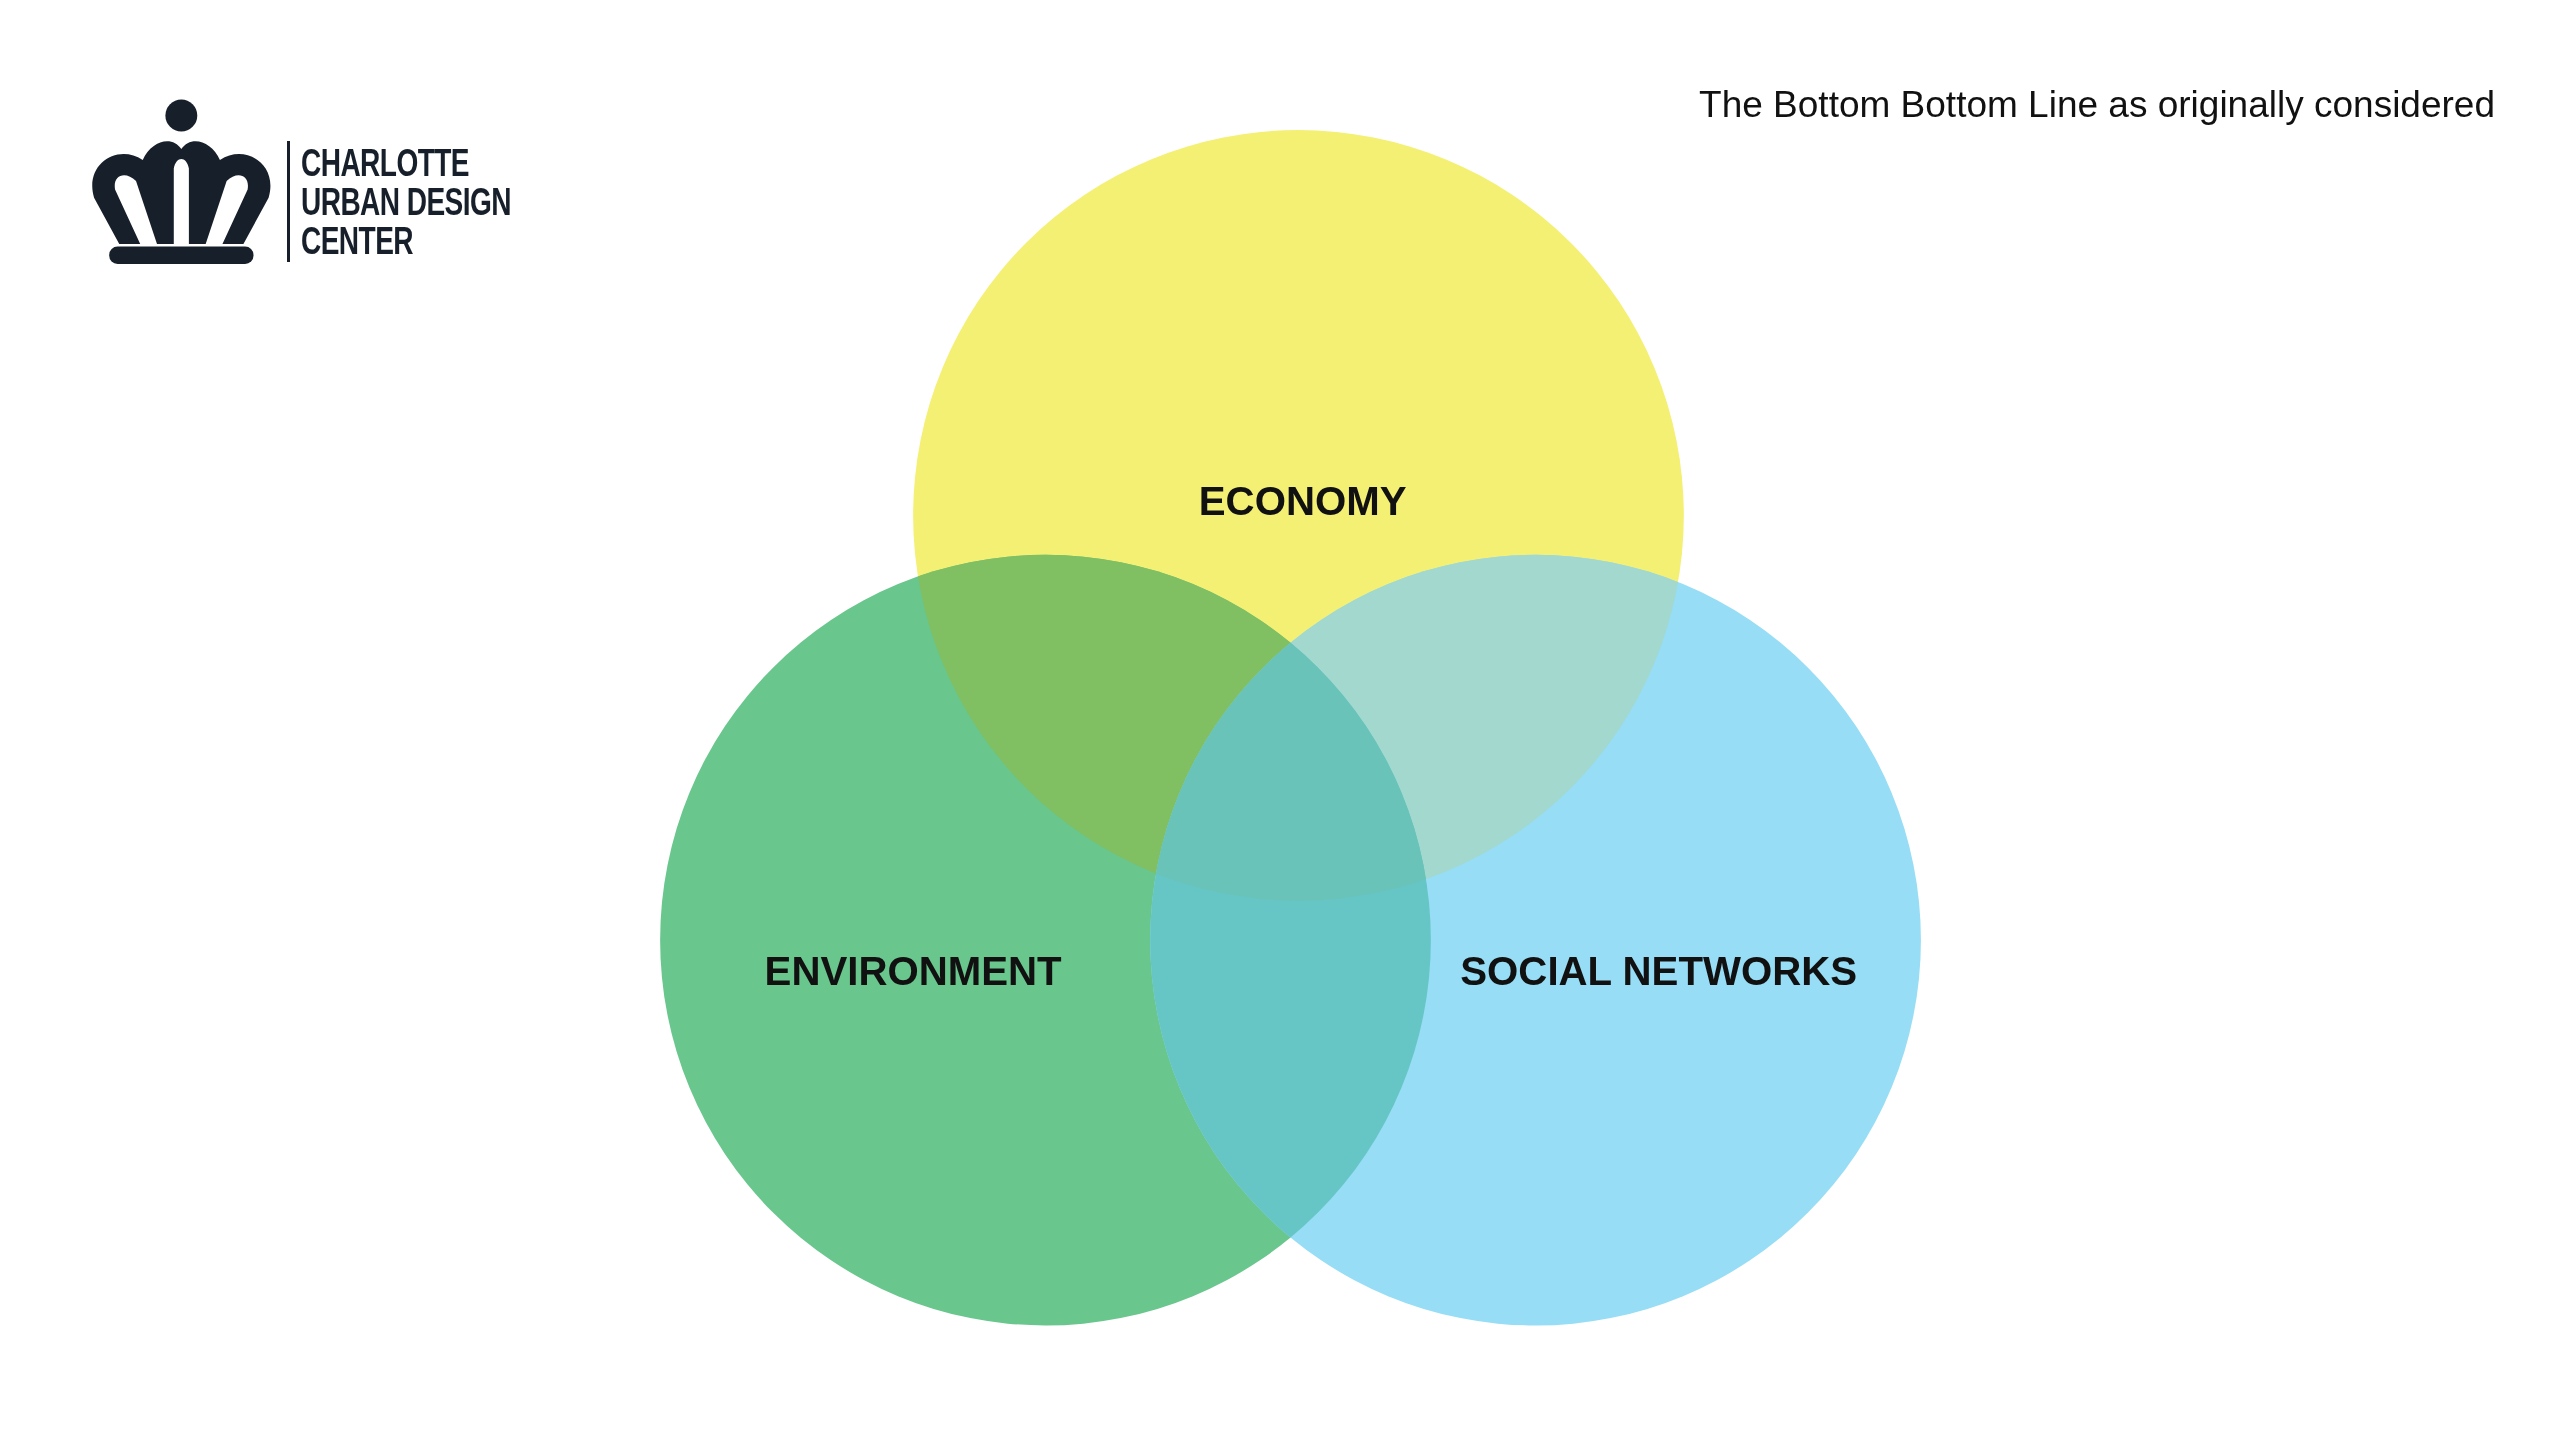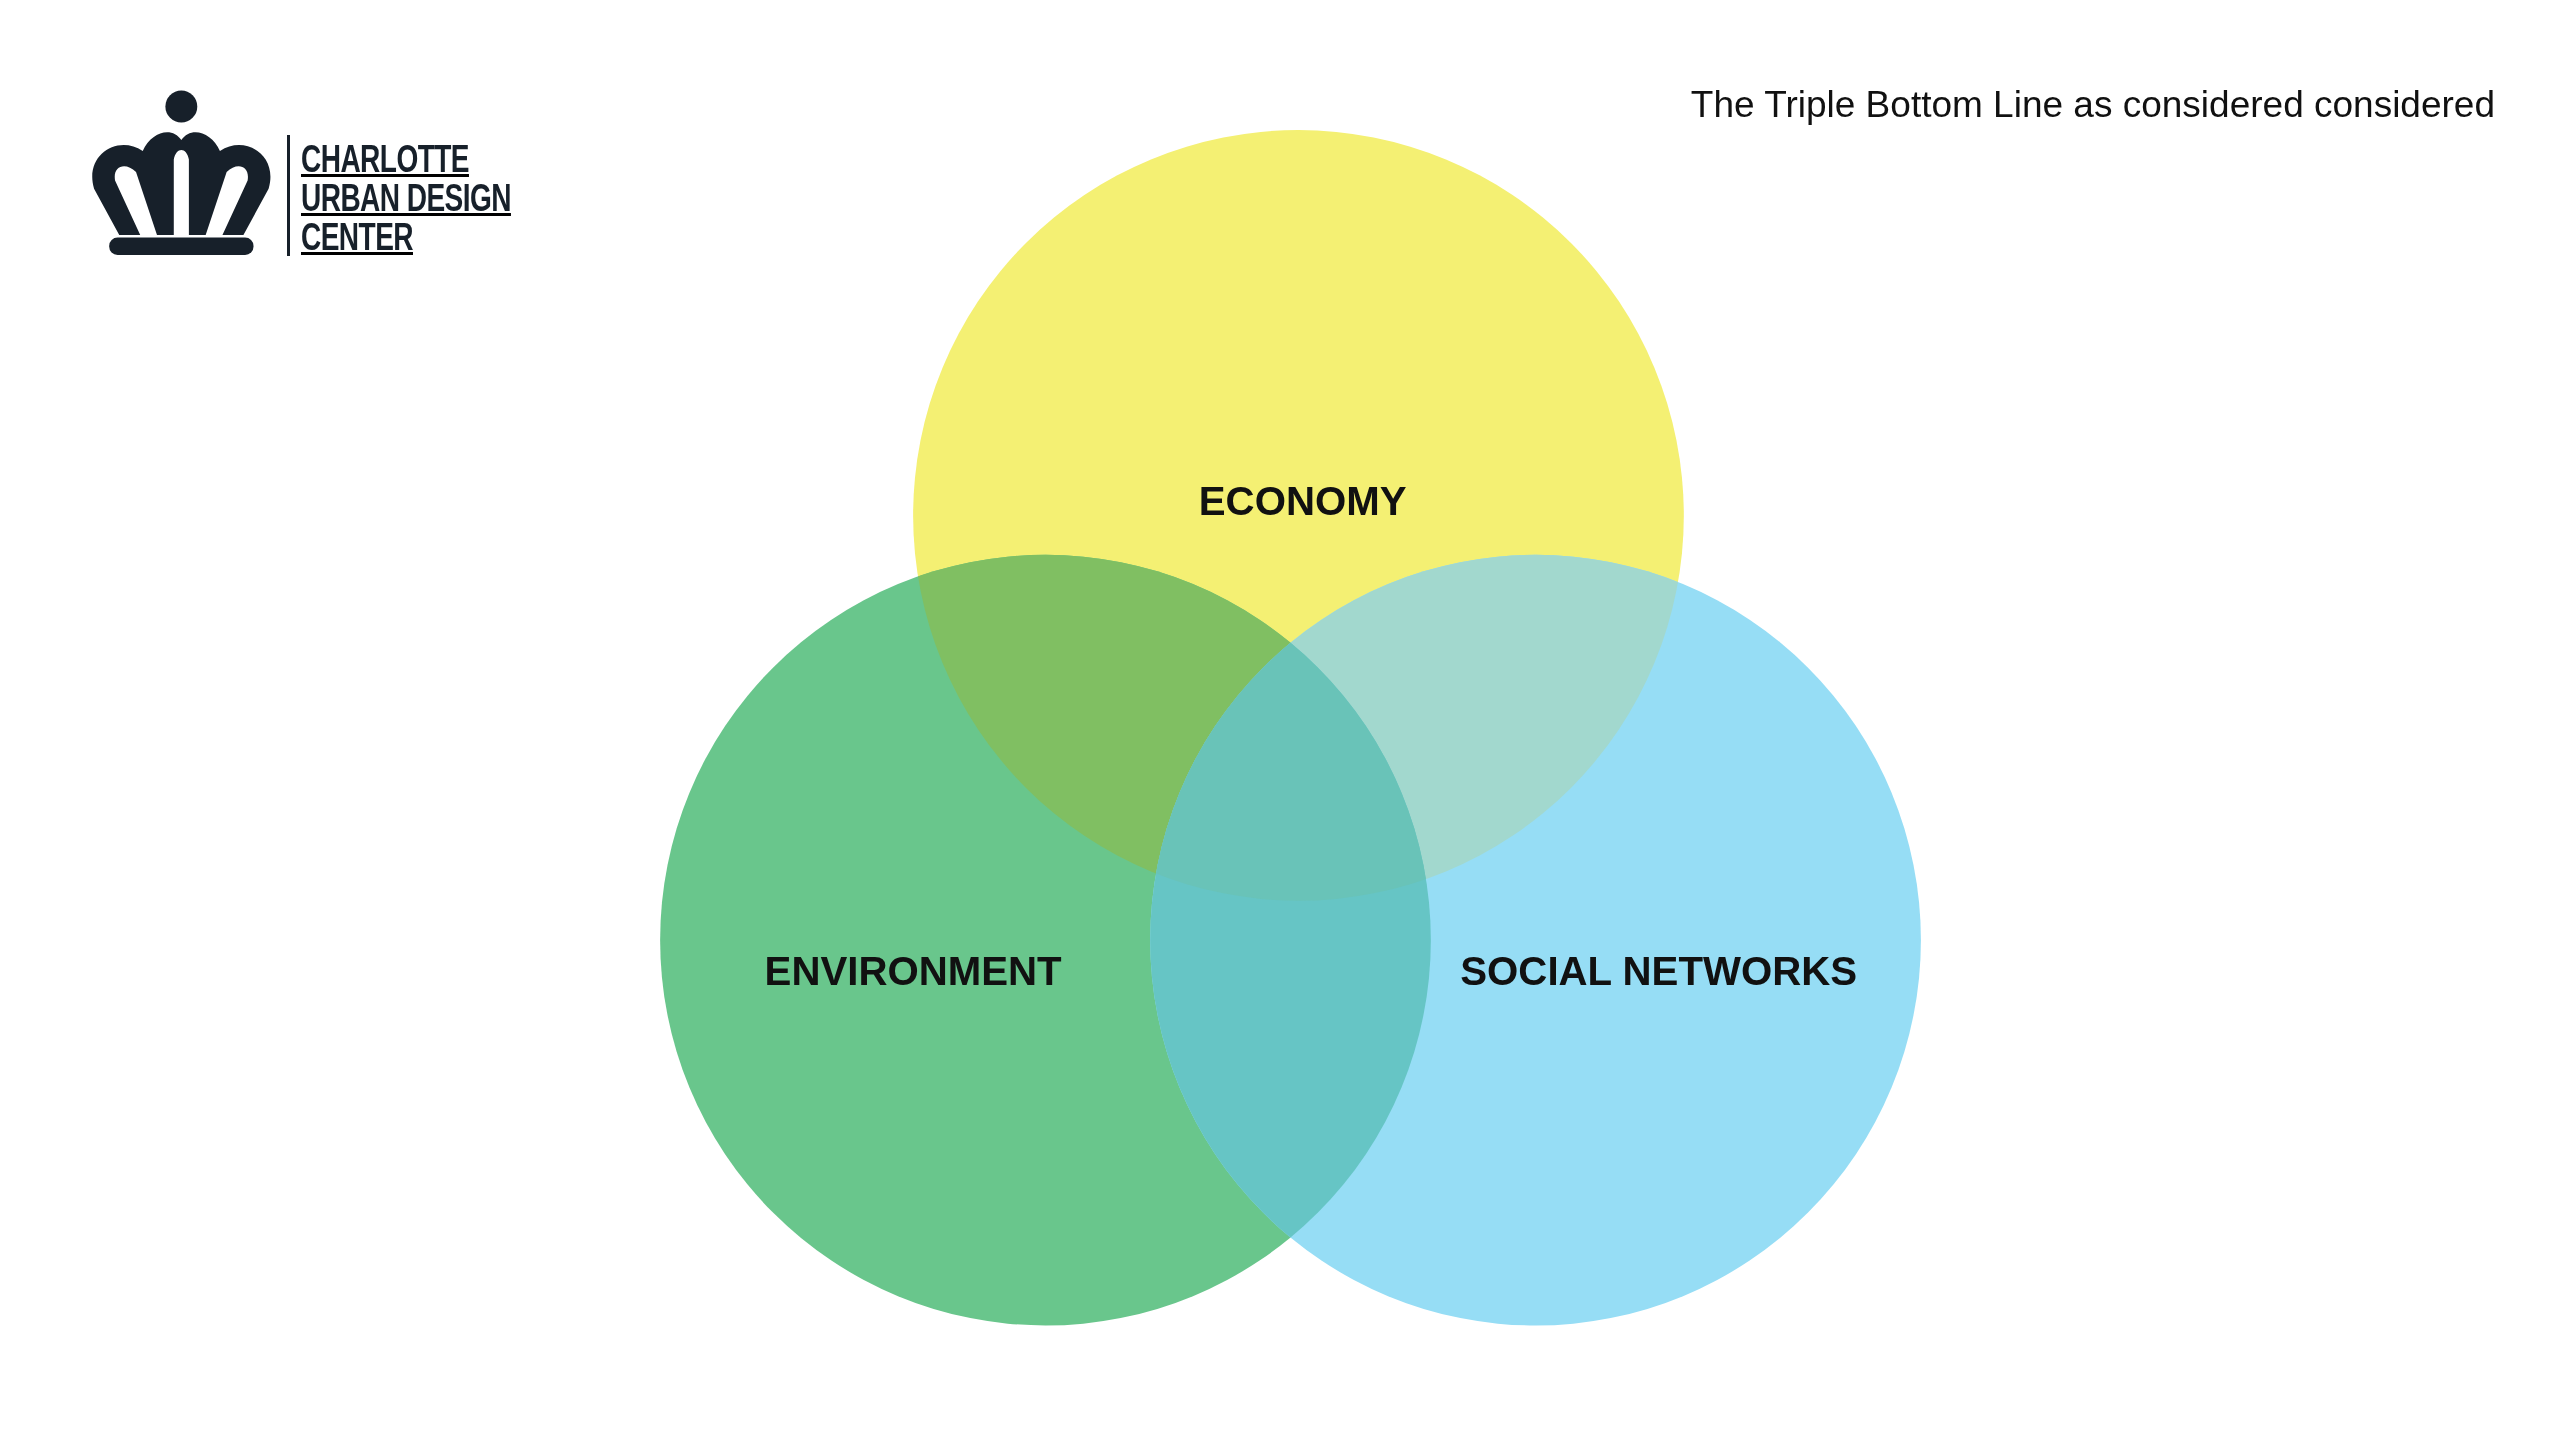--- a/index.html
+++ b/index.html
@@ -1,17 +1,17 @@
 <!DOCTYPE html>
 <html style="font-size:13.4px"><head>
   <meta charset="utf-8">
   <style>
     html, body { margin: 0; padding: 0; background: #ffffff; }
     body { width: 2576px; height: 1448px; position: relative; overflow: hidden; font-family: "Liberation Sans", sans-serif; }
-    .logo { position: absolute; left: 84px; top: 88px; display: flex; align-items: flex-end; text-decoration: underline; }
+    .logo { position: absolute; left: 84px; top: 97px; display: flex; align-items: center; }
     .crown { width: 193px; height: 168px; }
     .logo-divider { width: 2.5px; height: 121px; background: #17202a; margin: 40px 11.7px 0 10px; }
     .logo-text { margin-top: 40px; color: #17202a; font-family: "Liberation Sans", sans-serif; font-weight: bold; font-size: 39px; line-height: 39px; letter-spacing: -0.8px; transform: scaleX(0.72); transform-origin: left center; white-space: nowrap; }
     .title { position: absolute; right: 81px; top: 84px; font-size: 37px; color: #111; font-family: "Liberation Sans", sans-serif; }
     .venn { position: absolute; left: 0; top: 0; width: 2576px; height: 1448px; }
     .label { font-family: "Liberation Sans", sans-serif; font-weight: bold; font-size: 48px; fill: #111; }
   </style>
 </head>
 <body>
 
@@ -22,21 +22,21 @@
     <rect x="30" y="178" width="172" height="21" rx="10" fill="#17202a"></rect>
   </svg>
   <div class="logo-divider"></div>
   <div class="logo-text">
     <div>CHARLOTTE</div>
     <div>URBAN DESIGN</div>
     <div>CENTER</div>
   </div>
 </div>
 
-<div class="title">The Triple Bottom Line as considered considered</div>
+<div class="title">The Bottom Bottom Line as originally considered</div>
 
 <svg class="venn" viewBox="0 0 3075 1728">
   <defs>
     <clipPath id="clipTop">
         <circle cx="1550" cy="615" r="460"></circle>
       </clipPath>
     <clipPath id="clipLeft">
         <circle cx="1248" cy="1122" r="460"></circle>
       </clipPath>
     <clipPath id="clipRight">

